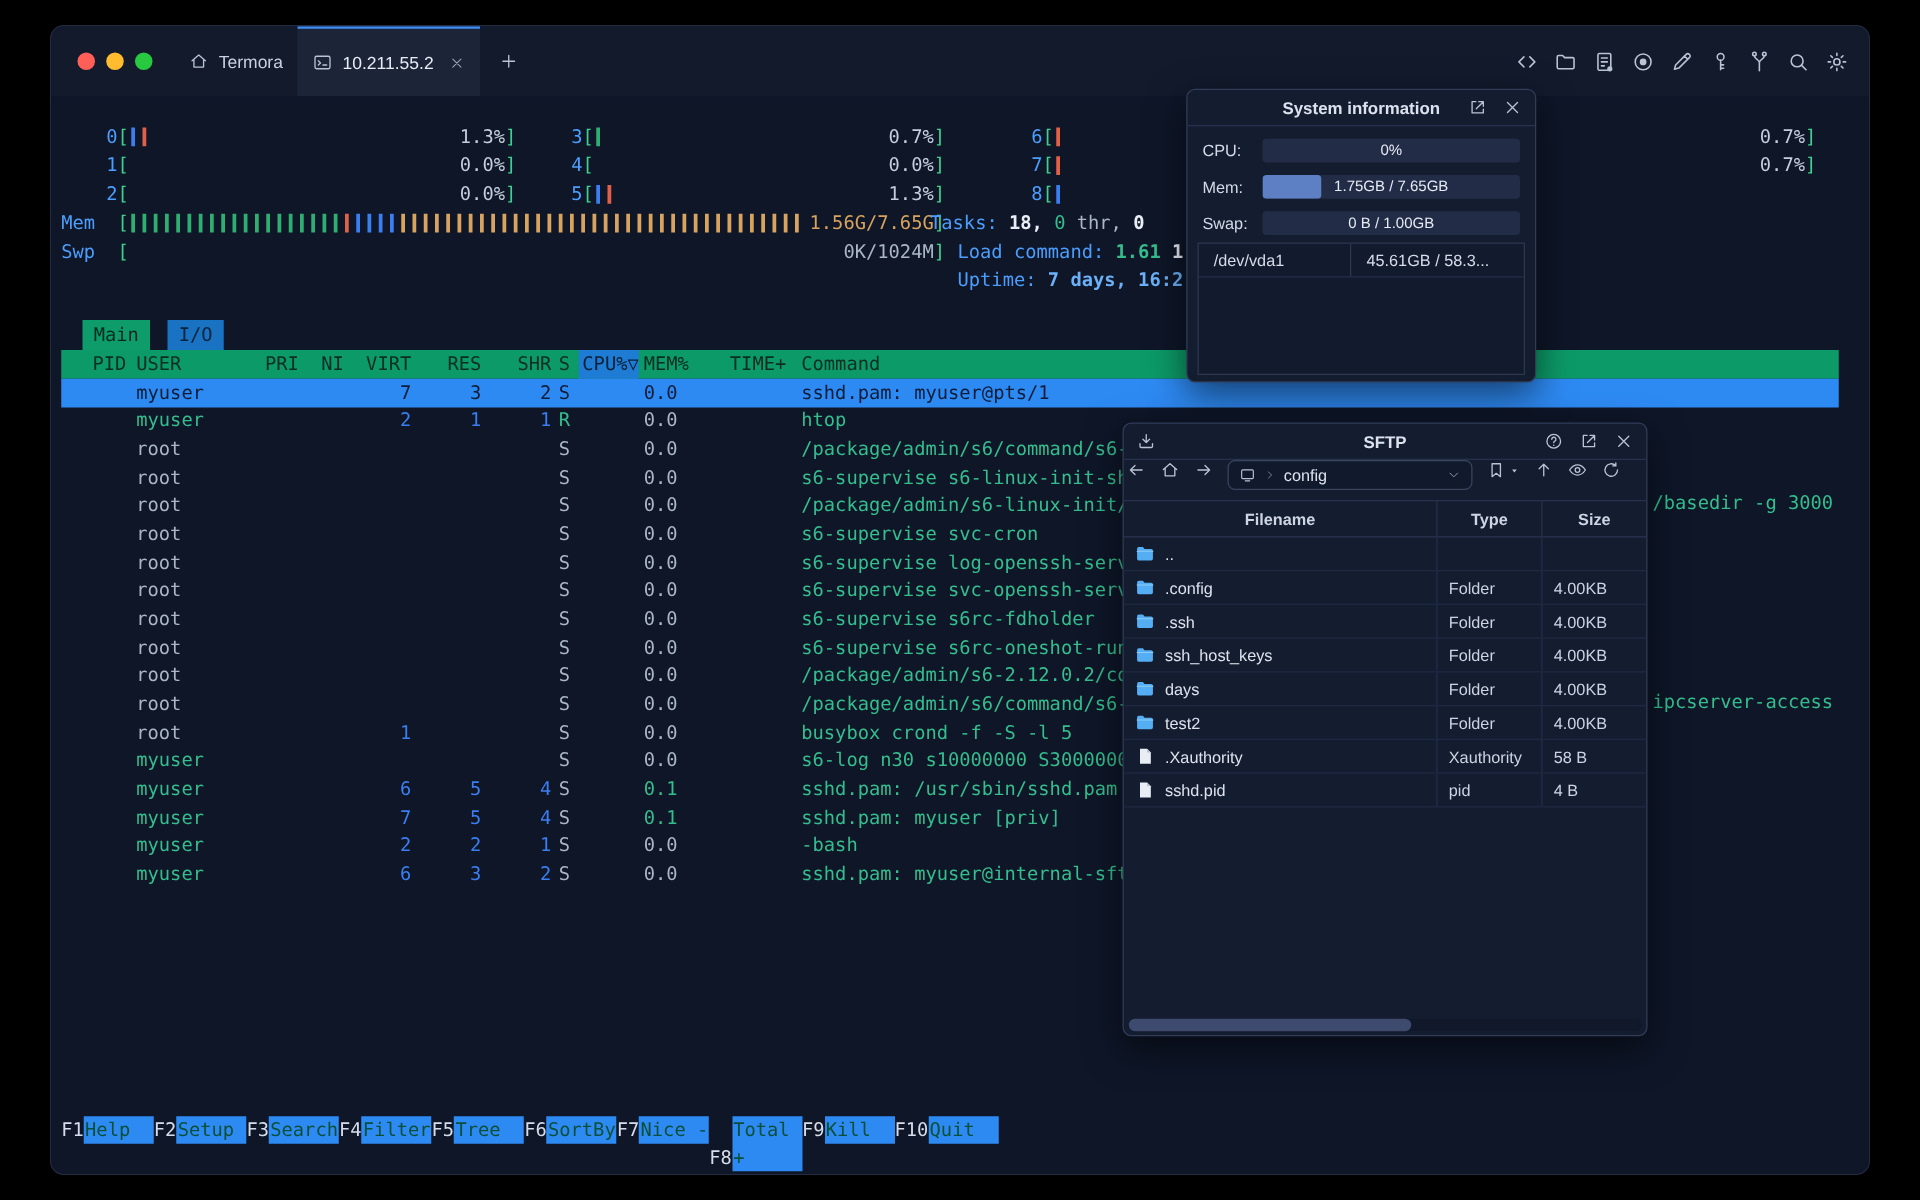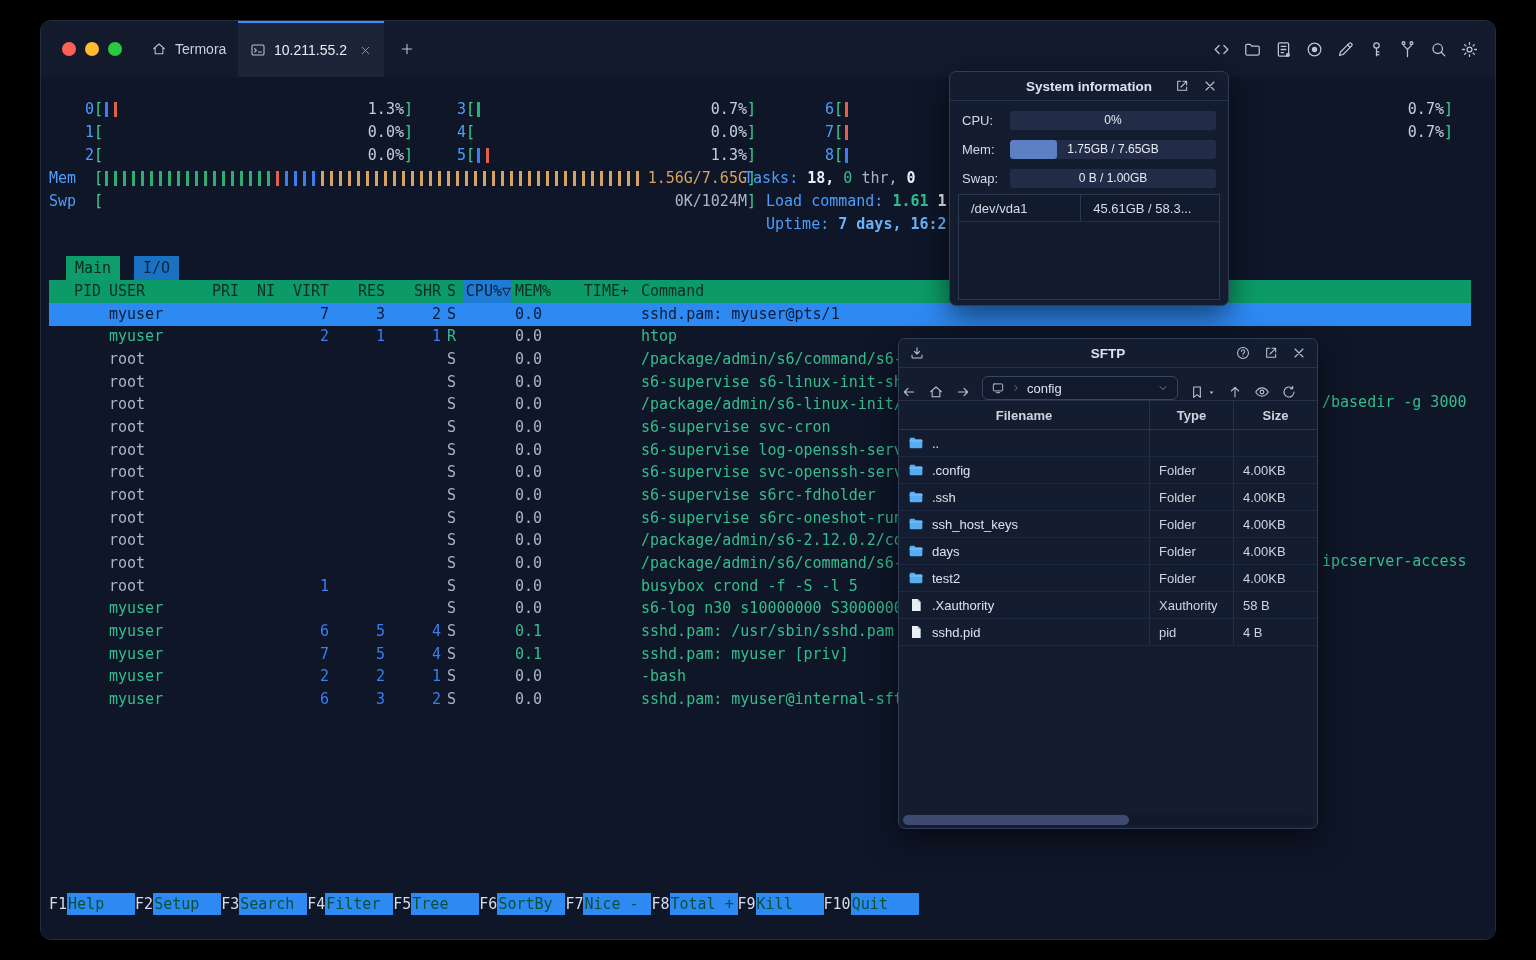--- a/index.html
+++ b/index.html
@@ -45,42 +45,42 @@
   .phead{background:var(--hgreen)}
   .phead span,.prow span{position:absolute;top:0;height:23px;line-height:23px;white-space:pre;overflow:hidden}
   .phead span{color:#0a2e23}
   .phead .sortcell{background:#1f7cd4;color:#082036}
   .prow.sel{background:var(--sel)}
   .prow.sel span, .prow.sel span b{color:#0d1c38 !important;font-weight:normal}
   .prow b{font-weight:normal;color:var(--bblue)}
   .fragment{position:absolute;color:var(--green);white-space:pre}
   .fbar{position:absolute;left:8px;top:816px;height:22px;display:flex}
   .fkey{color:#d6dde9;line-height:22px}
-  .flab{display:inline-block;width:68px;background:var(--sel);color:#0a5038;line-height:22px;padding-left:1px}
+  .flab{display:inline-block;width:56px;background:var(--sel);color:#0a5038;line-height:22px;padding-left:1px}
   
   .panel{position:absolute;background:var(--panelbg);border:1px solid var(--panelbrd);border-radius:7px;box-shadow:0 10px 30px rgba(0,0,0,.55)}
   .ptitle{position:relative;height:29px;border-bottom:1px solid #27314b;display:flex;align-items:center;justify-content:center;color:#dbe2ee;font-size:13.5px;font-weight:bold}
   .ptitle .left-ic{position:absolute;left:10px;display:flex;gap:10px}
   .ptitle .right-ic{position:absolute;right:10px;display:flex;gap:12px}
   .picon{width:16px;height:16px;color:var(--icon)}
   
   .sirow{position:absolute;left:12px;display:flex;align-items:center;height:20px}
   .silabel{width:48px;color:#d3dae6;font-size:13px}
   .sibar{position:relative;width:206px;height:19px;background:#222c47;border-radius:3px;overflow:hidden}
   .sifill{position:absolute;left:0;top:0;bottom:0;background:#5d80c4;border-radius:3px}
   .sitext{position:absolute;inset:0;text-align:center;line-height:19px;font-size:12px;color:#e6ebf4}
   .fstable{position:absolute;left:8px;width:262px;border:1px solid #2c3750;background:#121a2d}
   .fsrow{display:flex;height:27px;line-height:27px;font-size:13px;color:#d6dce8}
   .fsrow.head{border-bottom:1px solid #2c3750;color:#ccd4e2;font-weight:bold;text-align:center}
   .fsrow:not(.head){border-bottom:1px solid #232e49}
   .fsc1{width:47%;border-right:1px solid #2c3750;padding:0 8px;text-align:center}
   .fsc2{flex:1;padding:0 8px;text-align:center}
   .fsrow.vals .fsc1,.fsrow.vals .fsc2{text-align:left;padding-left:12px}
   
-  .toolbar{position:relative;height:33px;border-bottom:1px solid #27314b;display:flex;align-items:flex-end;padding:0 2px;gap:11px}
+  .toolbar{position:relative;height:33px;border-bottom:1px solid #27314b;display:flex;align-items:flex-start;padding:0 2px;gap:11px}
   .crumb{display:flex;align-items:center;gap:6px;height:24px;border:1px solid #3a445f;border-radius:6px;background:#111a2d;padding:0 8px;width:196px;color:#dde3ed;font-size:13px}
   .crumb .spacer{flex:1}
   .fhead{display:flex;height:29px;border-bottom:1px solid #2a3450;color:#cdd5e2;font-size:13px;font-weight:bold;align-items:center}
   .fcol-name{flex:1;text-align:center}
   .fcol-type{width:84px;text-align:center;border-left:1px solid #27314b;align-self:stretch;line-height:29px}
   .fcol-size{width:84px;text-align:center;border-left:1px solid #27314b;align-self:stretch;line-height:29px}
   .frow{display:flex;height:27px;align-items:center;border-bottom:1px solid #1e2840;font-size:13px;color:#dde3ed}
   .frow .name{flex:1;display:flex;align-items:center;gap:8px;padding-left:9px;overflow:hidden}
   .frow .type,.frow .size{width:84px;padding-left:9px;border-left:1px solid #222d48;align-self:stretch;line-height:27px;color:#ccd4e2;white-space:nowrap;overflow:hidden}
   .ficon{width:16px;height:16px;flex:none}

